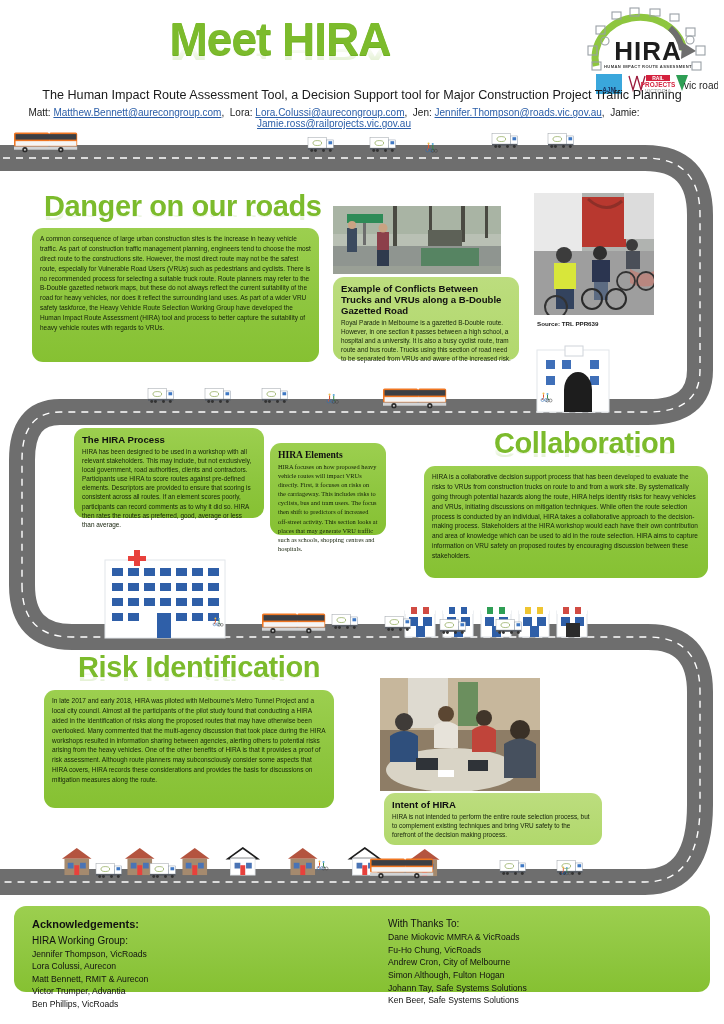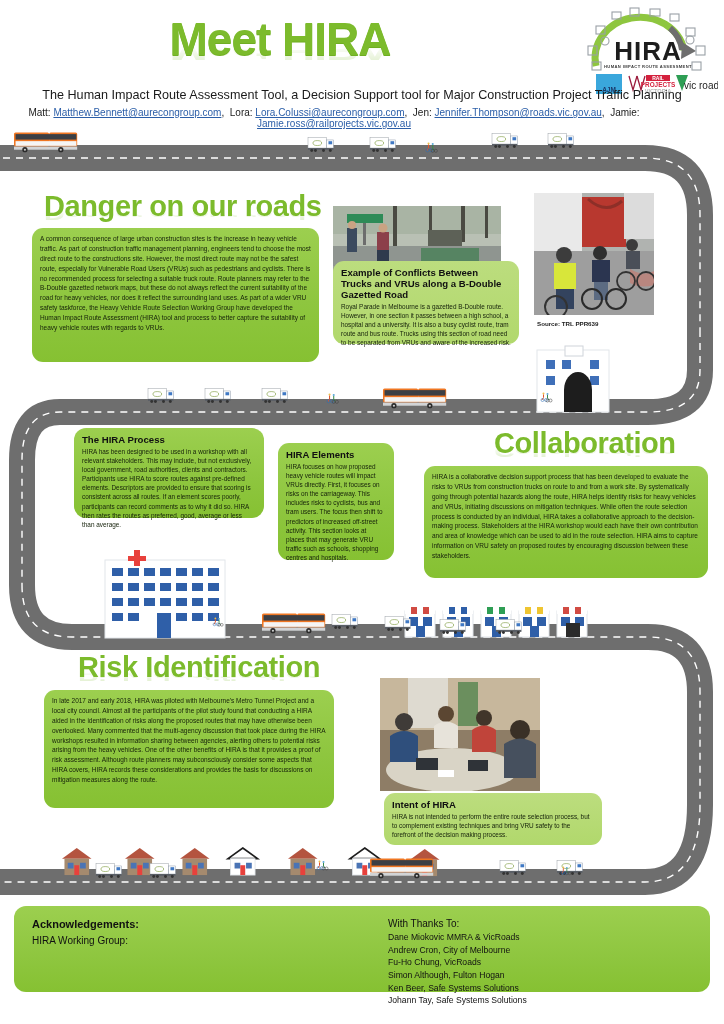--- a/index.html
+++ b/index.html
@@ -504,21 +504,21 @@
         <rect x="14" y="22" width="10" height="24" fill="#3b4a5e"></rect>
           <circle cx="19" cy="19" r="4" fill="#c9a383"></circle>
         <rect x="44" y="26" width="12" height="22" fill="#8c3f4a"></rect>
           <circle cx="50" cy="22" r="4.5" fill="#c9a383"></circle>
         <rect x="44" y="44" width="12" height="18" fill="#2f3a4d"></rect>
       </g>
       <rect x="0" y="60" width="168" height="8" fill="#9aa096"></rect>
     </svg>
   </div>
 
-  <div class="gbox pale" style="left:333px; top:261px; width:186px; height:83px;">
+  <div class="gbox pale" style="left:333px; top:277px; width:186px; height:83px;">
     <h3>Example of Conflicts Between Trucks and VRUs along  a B-Double Gazetted Road</h3>
     <p>Royal Parade in Melbourne is a gazetted B-Double route. However, in one section it passes between a high school, a hospital and a university. It is also a busy cyclist route, tram route and bus route. Trucks using this section of road need to be separated from VRUs and aware of the increased risk.</p>
   </div>
 
   <div class="photo" style="left:534px; top:193px; width:120px; height:122px;">
     <svg viewBox="0 0 120 122" width="120" height="122">
       <rect width="120" height="122" fill="#b0b3b0"></rect>
       <rect x="0" y="0" width="48" height="58" fill="#e9e9e9"></rect>
       <rect x="48" y="4" width="44" height="50" fill="#b8382f"></rect>
       <rect x="90" y="0" width="30" height="46" fill="#dcdcdc"></rect>
@@ -538,26 +538,26 @@
       <circle cx="82" cy="106" r="10" fill="none" stroke="#2a2a2a" stroke-width="2"></circle>
 
       <circle cx="98" cy="52" r="6" fill="#3b3b3b"></circle>
       <rect x="92" y="58" width="14" height="18" fill="#4a4f58"></rect>
       <circle cx="92" cy="88" r="9" fill="none" stroke="#333" stroke-width="1.8"></circle>
       <circle cx="112" cy="88" r="9" fill="none" stroke="#333" stroke-width="1.8"></circle>
     </svg>
   </div>
   <div class="caption" style="left:537px; top:320px;">Source: TRL PPR639</div>
 
-  <div class="gbox" style="left:74px; top:428px; width:190px; height:90px;border-radius:12px;">
+  <div class="gbox" style="left:74px; top:428px; width:190px; height:90px;">
     <h3>The HIRA Process</h3>
     <p>HIRA has been designed to be used in a workshop with all relevant stakeholders. This may include, but not exclusively, local government, road authorities, clients and contractors. Participants use HIRA to score routes against pre-defined elements. Descriptors are provided to ensure that scoring is consistent across all routes. If an element scores poorly, participants can record comments as to why it did so. HIRA then rates the routes as preferred, good, average or less than average.</p>
   </div>
 
-  <div class="gbox" style="left:278px; top:443px; width:116px; height:117px;">
+  <div class="gbox" style="left:270px; top:443px; width:116px; height:92px;font-family:Liberation Serif, serif;">
     <h3>HIRA Elements</h3>
     <p>HIRA focuses on how proposed heavy vehicle routes will impact VRUs directly. First, it focuses on risks on the carriageway. This includes risks to cyclists, bus and tram users. The focus then shift to predictors of increased off-street activity. This section looks at places that may generate VRU traffic such as schools, shopping centres and hospitals.</p>
   </div>
 
   <div class="sec-head" style="left:482px; top:429px;">
     <div class="big">Collaboration</div>
     <div class="refl">Collaboration</div>
   </div>
 
   <div class="gbox body" style="left:424px; top:466px; width:284px; height:112px;">
@@ -599,27 +599,34 @@
 
   <div class="gbox pale" style="left:384px; top:793px; width:218px; height:52px;">
     <h3>Intent of HIRA</h3>
     <p>HIRA is not intended to perform the entire route selection process, but to complement existing techniques and bring VRU safety to the forefront of the decision making process.</p>
   </div>
 
   <div class="footer">
     <div class="footcol" style="width:348px;">
       <div class="t1">Acknowledgements:</div>
       <div class="t2">HIRA Working Group:</div>
+      <ul>
+        <li>Jennifer Thompson, VicRoads</li>
+        <li>Lora Colussi, Aurecon</li>
+        <li>Matt Bennett, RMIT &amp; Aurecon</li>
+        <li>Victor Trumper, Advantia</li>
+        <li>Ben Phillips, VicRoads</li>
+      </ul>
     </div>
     <div class="footcol right" style="width:348px;">
       <div class="t2">With Thanks To:</div>
       <ul>
         <li>Dane Miokovic MMRA &amp; VicRoads</li>
+        <li>Fu-Ho Chung, VicRoads</li>
         <li>Andrew Cron, City of Melbourne</li>
-        <li>Fu-Ho Chung, VicRoads</li>
         <li>Simon Although, Fulton Hogan</li>
+        <li>Johann Tay, Safe Systems Solutions</li>
         <li>Ken Beer, Safe Systems Solutions</li>
-        <li>Johann Tay, Safe Systems Solutions</li>
       </ul>
     </div>
   </div>
 
 </div>
 
 </body></html>

